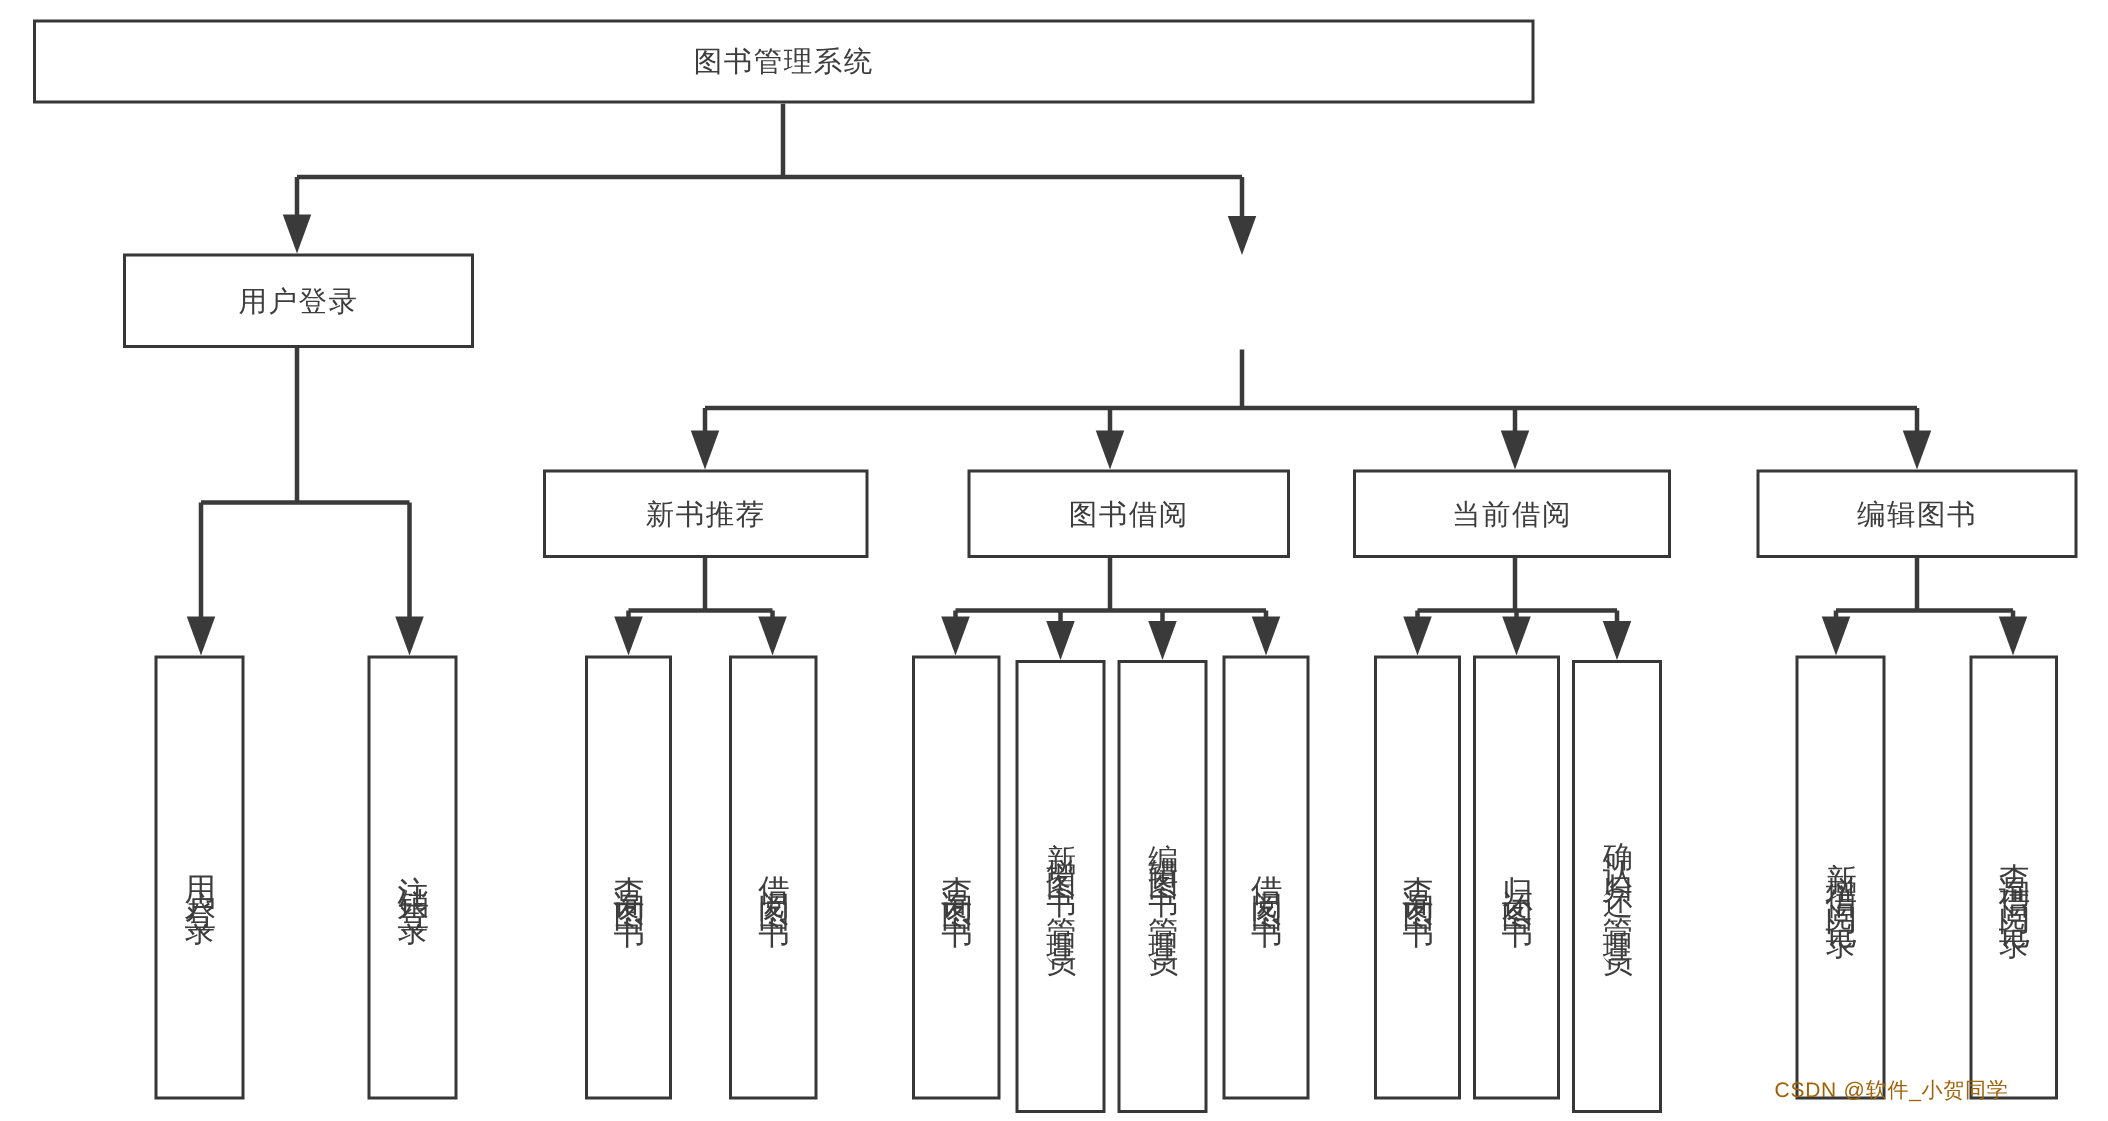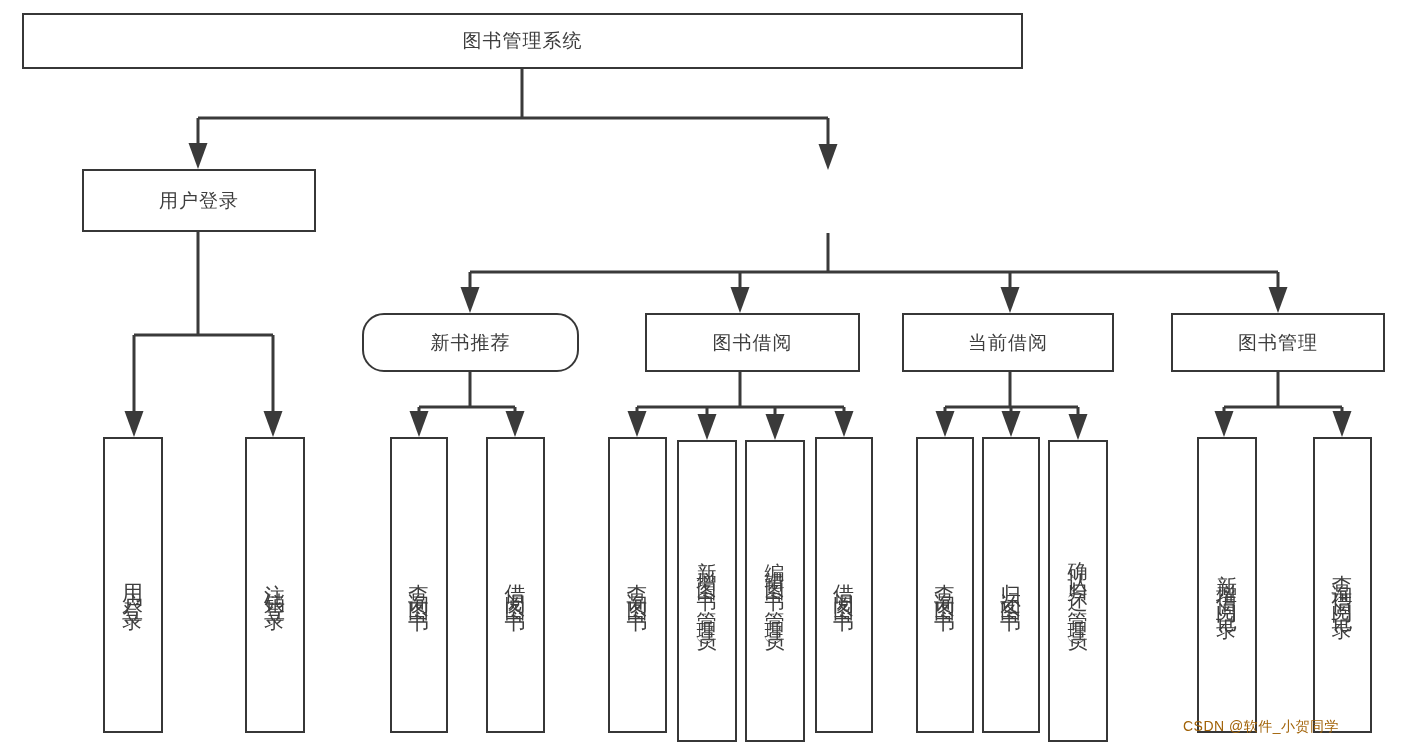--- a/index.html
+++ b/index.html
@@ -94,31 +94,31 @@
   </svg>
 
   <div class="node hnode root-node" style="left:22px; top:13px; width:1001px; height:56px;">
     <span>图书管理系统</span>
   </div>
 
   <div class="node hnode" style="left:82px; top:169px; width:234px; height:63px;">
     <span>用户登录</span>
   </div>
 
-  <div class="node hnode" style="left:362px; top:313px; width:217px; height:59px;border-radius:22px;">
+  <div class="node hnode" style="left:362px; top:313px; width:217px; height:59px;">
     <span>新书推荐</span>
   </div>
   <div class="node hnode" style="left:633px; top:313px; width:215px; height:59px;margin-left:12px;">
     <span>图书借阅</span>
   </div>
   <div class="node hnode" style="left:902px; top:313px; width:212px; height:59px;">
     <span>当前借阅</span>
   </div>
   <div class="node hnode" style="left:1171px; top:313px; width:214px; height:59px;">
-    <span>图书管理</span>
+    <span>编辑图书</span>
   </div>
 
   <div class="node vnode" style="left:103px; top:437px; width:60px; height:296px;">
     <span>用户登录</span>
   </div>
   <div class="node vnode" style="left:245px; top:437px; width:60px; height:296px;">
     <span>注销登录</span>
   </div>
 
   <div class="node vnode" style="left:390px; top:437px; width:58px; height:296px;">

